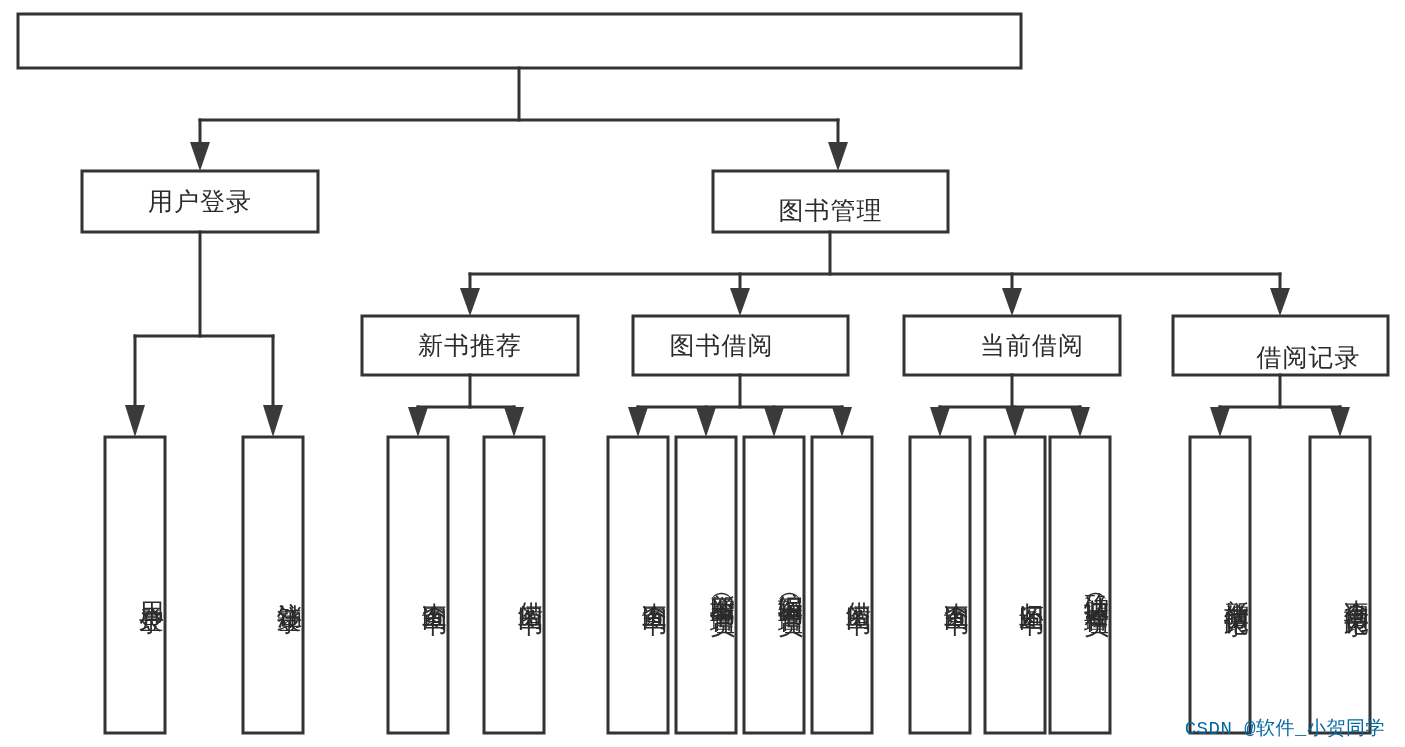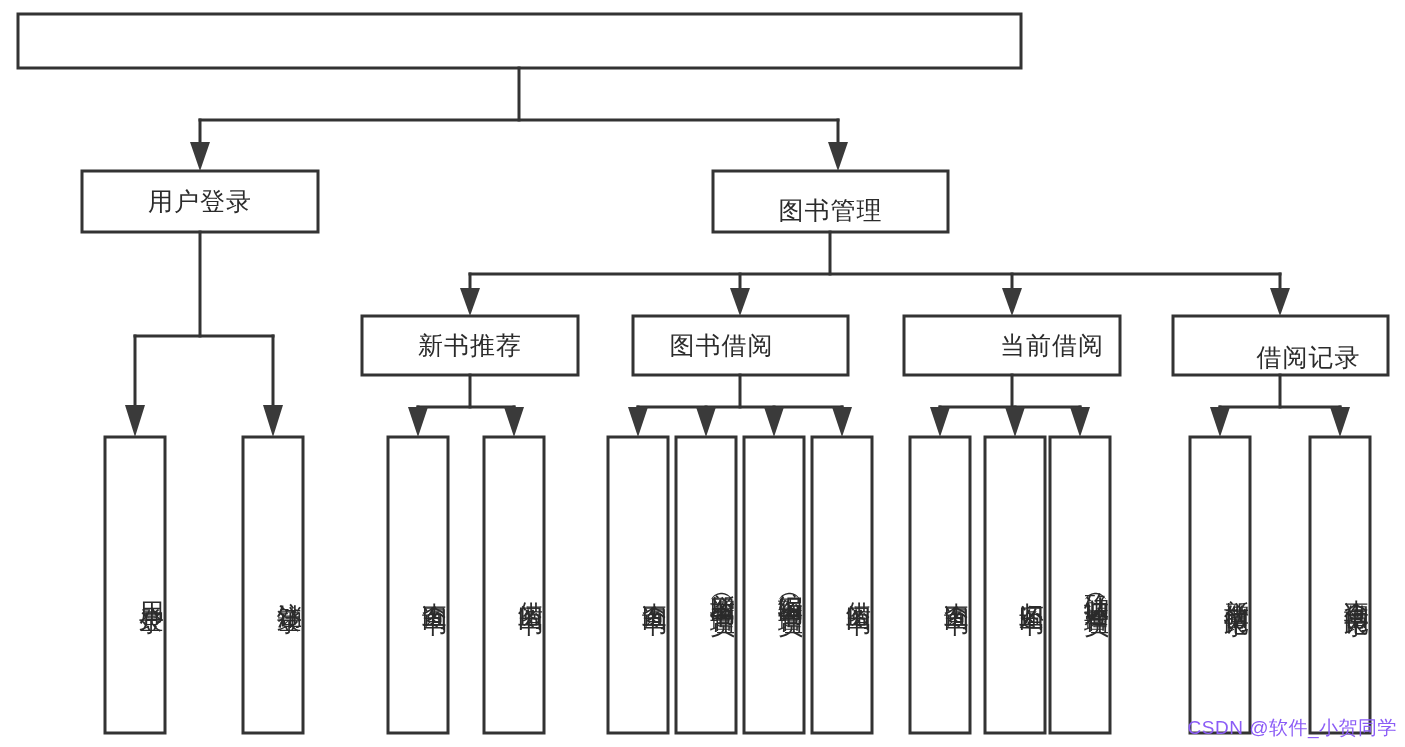--- a/index.html
+++ b/index.html
@@ -67,25 +67,25 @@
     text-orientation: upright;
     font-size: 25px;
     line-height: 1.08;
     letter-spacing: 3px;
     align-items: flex-start;
     justify-content: center;
     padding-top: 6px;
   }
   .watermark {
     position: absolute;
-    right: 8px;
+    right: 20px;
     bottom: 6px;
     font-size: 19px;
-    color: #8b5cf6;
-    font-family: Liberation Sans, sans-serif;
+    color: #0369a1;
+    font-family: Liberation Mono, monospace;
     letter-spacing: 0.5px;
     white-space: nowrap;
     pointer-events: none;
   }
 </style>
 </head>
 <body>
 
 <div id="diagram-root">
 
@@ -193,21 +193,21 @@
     </g>
 
   </svg>
 
 
   <div class="node-label h" style="left:82px; top:171px; width:236px; height:61px;">用户登录</div>
   <div class="node-label h" style="left:713px; top:171px; width:235px; height:79px;">图书管理</div>
 
   <div class="node-label h" style="left:362px; top:316px; width:216px; height:59px;">新书推荐</div>
   <div class="node-label h" style="left:633px; top:316px; width:177px; height:59px;">图书借阅</div>
-  <div class="node-label h" style="left:944px; top:316px; width:216px; height:59px;">当前借阅</div>
+  <div class="node-label h" style="left:924px; top:316px; width:216px; height:59px;">当前借阅</div>
   <div class="node-label h" style="left:1173px; top:328px; width:215px; height:59px;margin-left:28px;">借阅记录</div>
 
   <div class="node-label v" style="left:105px; top:437px; width:60px; height:296px;">用户登录</div>
   <div class="node-label v" style="left:243px; top:437px; width:60px; height:296px;">注销登录</div>
 
   <div class="node-label v" style="left:388px; top:437px; width:60px; height:296px;">查询图书</div>
   <div class="node-label v" style="left:484px; top:437px; width:60px; height:296px;">借阅图书</div>
 
   <div class="node-label v" style="left:608px; top:437px; width:60px; height:296px;">查询图书</div>
   <div class="node-label v" style="left:676px; top:437px; width:60px; height:296px; padding-top:2px;">新增图书（管理员）</div>

